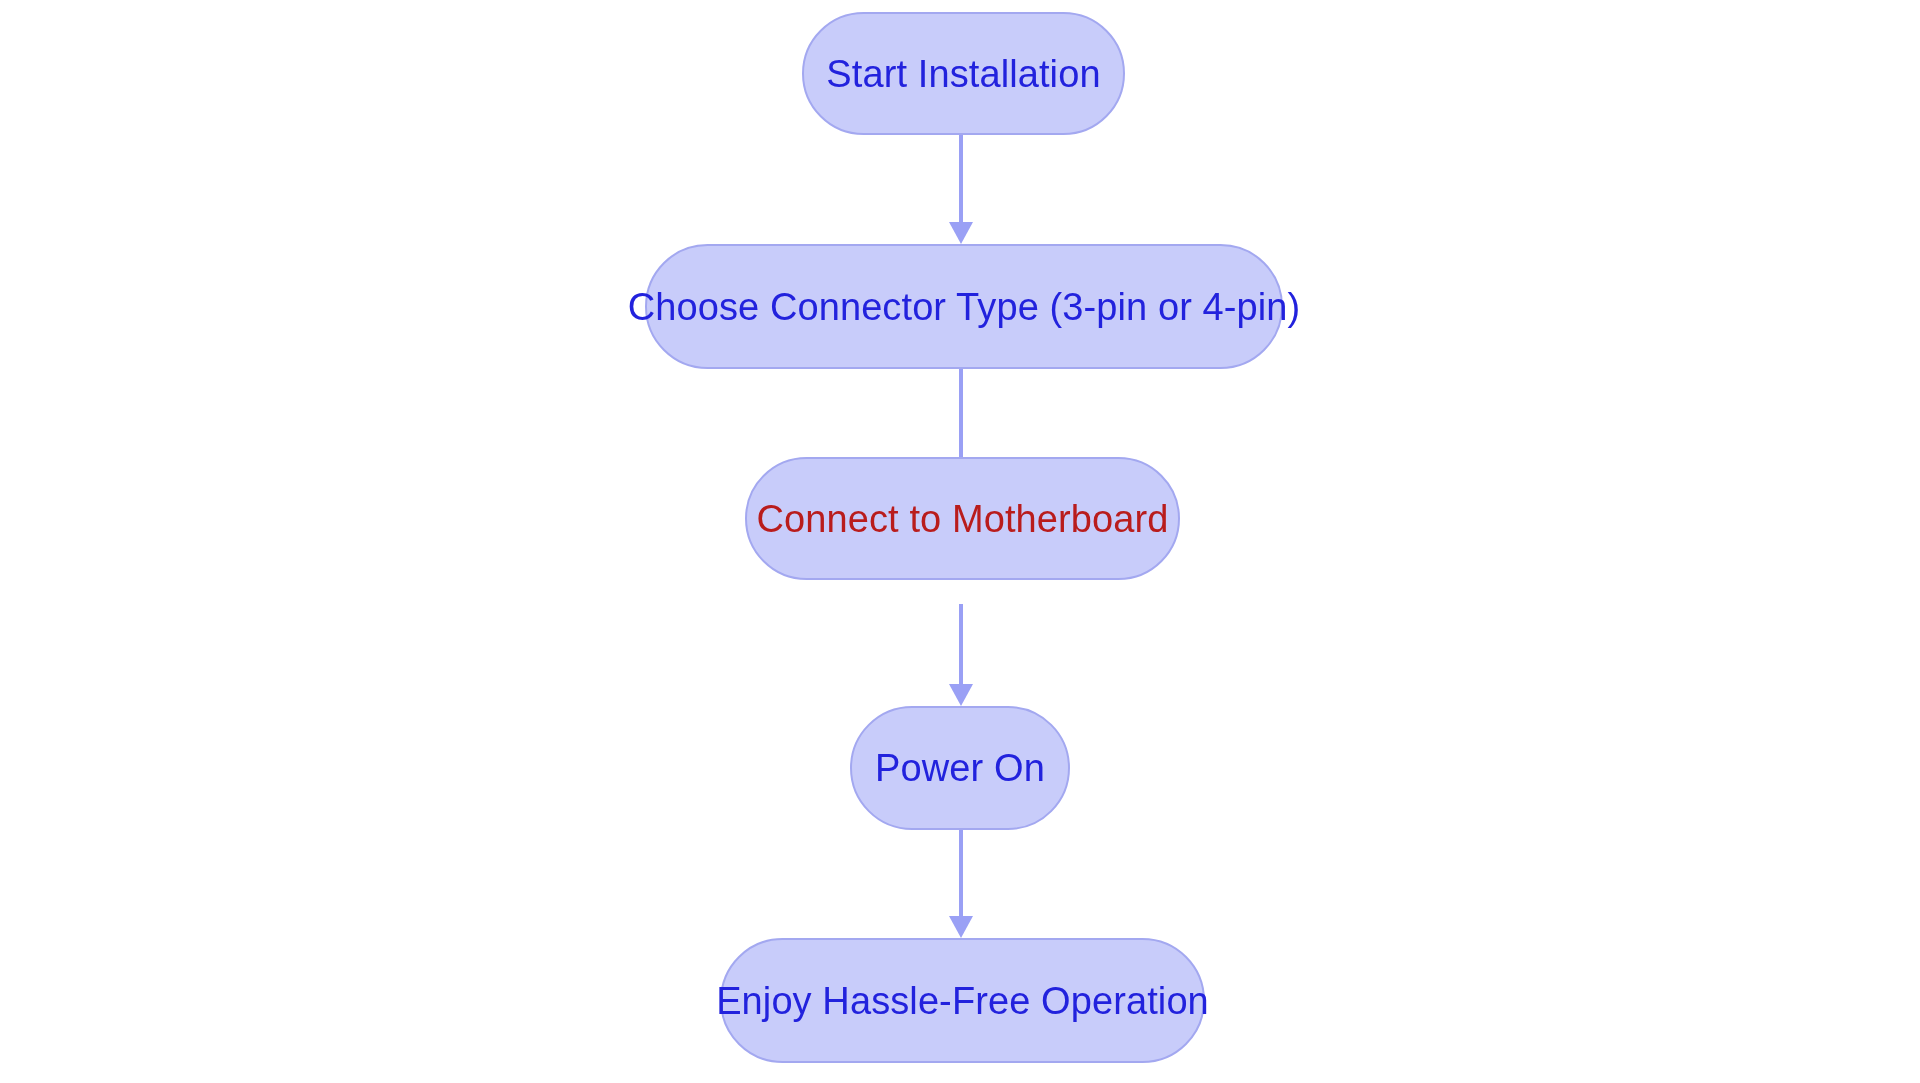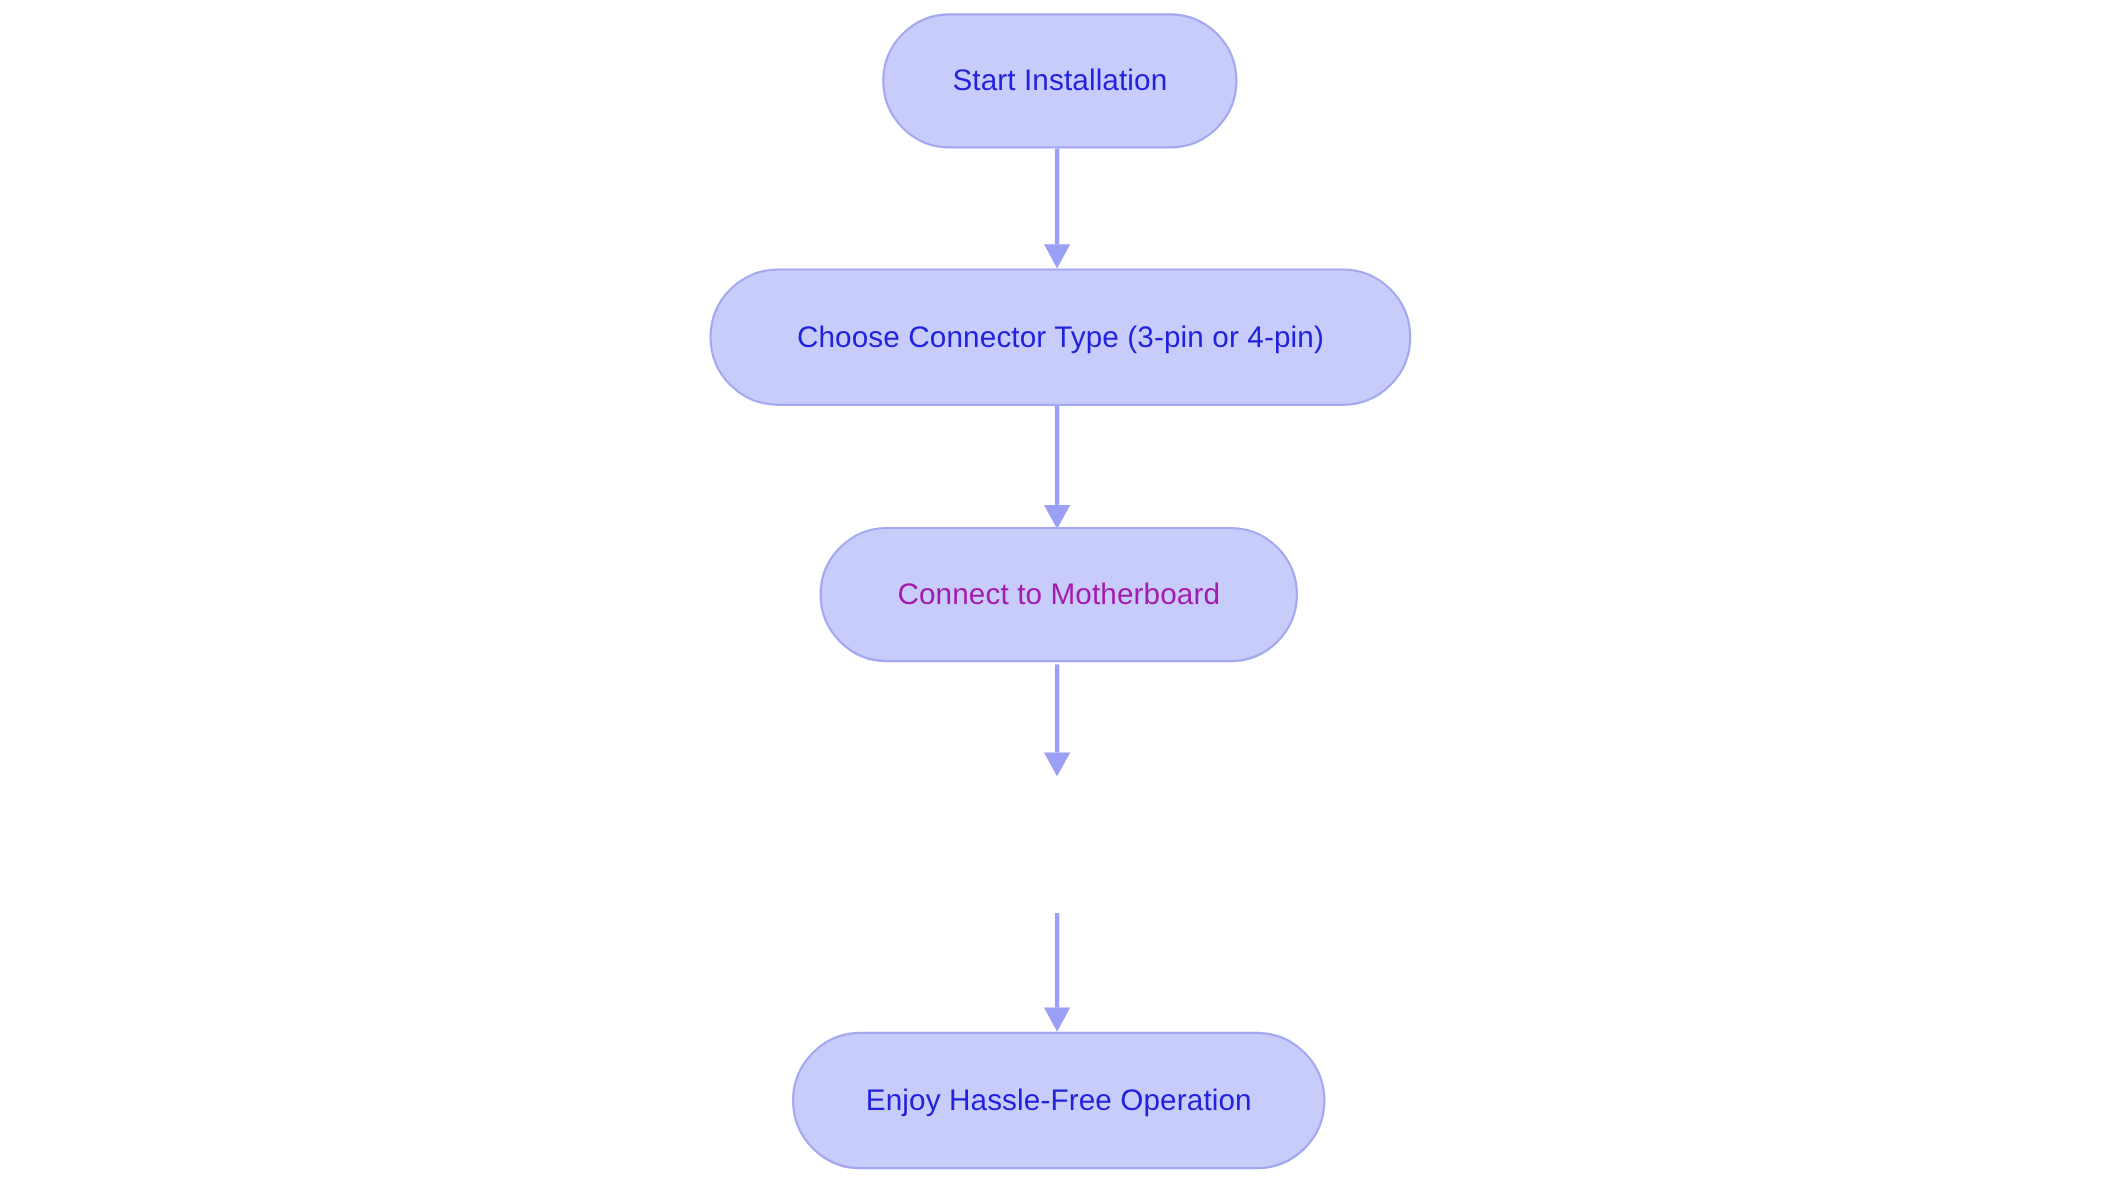--- a/index.html
+++ b/index.html
@@ -24,21 +24,21 @@
   .flow-node {
     position: absolute;
     box-sizing: border-box;
     display: flex;
     align-items: center;
     justify-content: center;
     background: #c8ccfa;
     border: 2px solid #a3a8f0;
     border-radius: 999px;
     color: #2222dd;
-    font-size: 27px;
+    font-size: 38px;
     font-weight: 400;
     line-height: 1;
     letter-spacing: 0.1px;
     white-space: nowrap;
     font-family: "Liberation Sans", sans-serif;
   }
 
   .node-label {
     display: block;
     padding: 0 10px;
@@ -87,20 +87,23 @@
     <div class="edge-line" style="left: 10px; height: 86px; background: rgb(154, 160, 245);"></div>
     <div class="edge-arrowhead" style="left: 0px; top: 86px; border-top-color: rgb(154, 160, 245);"></div>
   </div>
 
   <div class="flow-node" id="node-0" style="left: 802px; top: 12px; width: 323px; height: 123px; background: rgb(200, 204, 250); border-color: rgb(163, 168, 240); color: rgb(34, 34, 221);">
     <span class="node-label">Start Installation</span>
   </div>
   <div class="flow-node" id="node-1" style="left: 645px; top: 244px; width: 638px; height: 125px; background: rgb(200, 204, 250); border-color: rgb(163, 168, 240); color: rgb(34, 34, 221);">
     <span class="node-label">Choose Connector Type (3-pin or 4-pin)</span>
   </div>
-  <div class="flow-node" id="node-2" style="left: 745px; top: 479px; width: 435px; height: 123px; background: rgb(200, 204, 250); border-color: rgb(163, 168, 240); color: #a21caf;">
+  <div class="flow-node" id="node-2" style="left: 745px; top: 457px; width: 435px; height: 123px; background: rgb(200, 204, 250); border-color: rgb(163, 168, 240); color: #b91c1c;">
     <span class="node-label">Connect to Motherboard</span>
+  </div>
+  <div class="flow-node" id="node-3" style="left: 850px; top: 706px; width: 220px; height: 124px; background: rgb(200, 204, 250); border-color: rgb(163, 168, 240); color: rgb(34, 34, 221);">
+    <span class="node-label">Power On</span>
   </div>
   <div class="flow-node" id="node-4" style="left: 720px; top: 938px; width: 485px; height: 125px; background: rgb(200, 204, 250); border-color: rgb(163, 168, 240); color: rgb(34, 34, 221); text-align: right;">
     <span class="node-label">Enjoy Hassle-Free Operation</span>
   </div>
 
 </div>
 
 </body></html>

